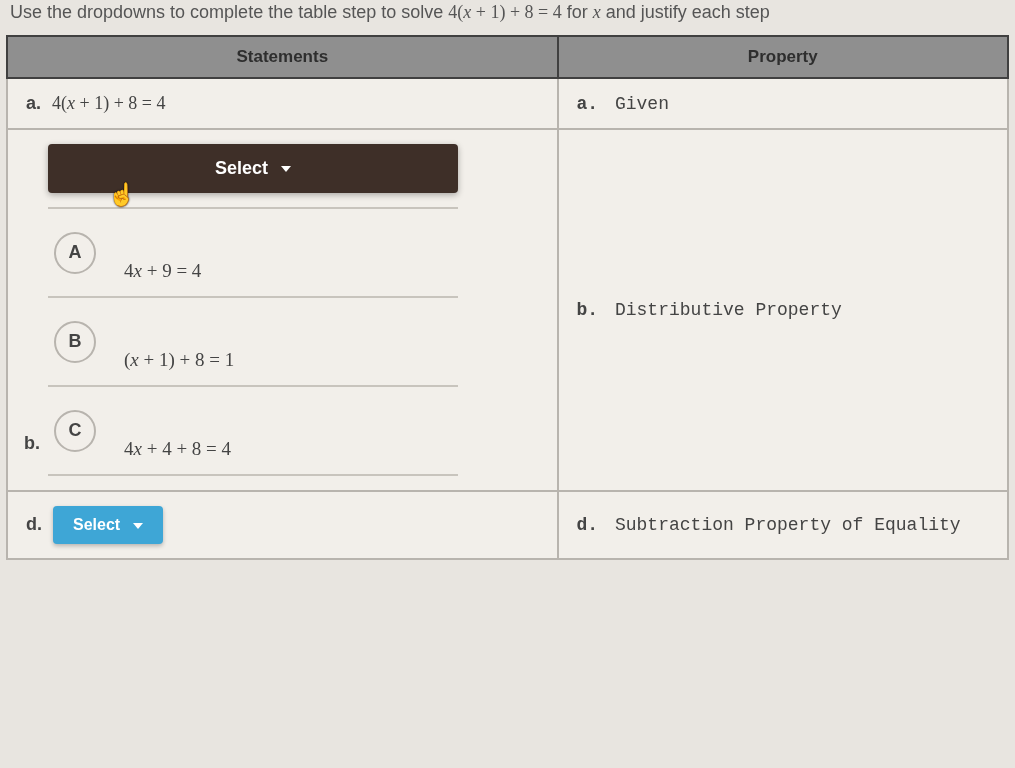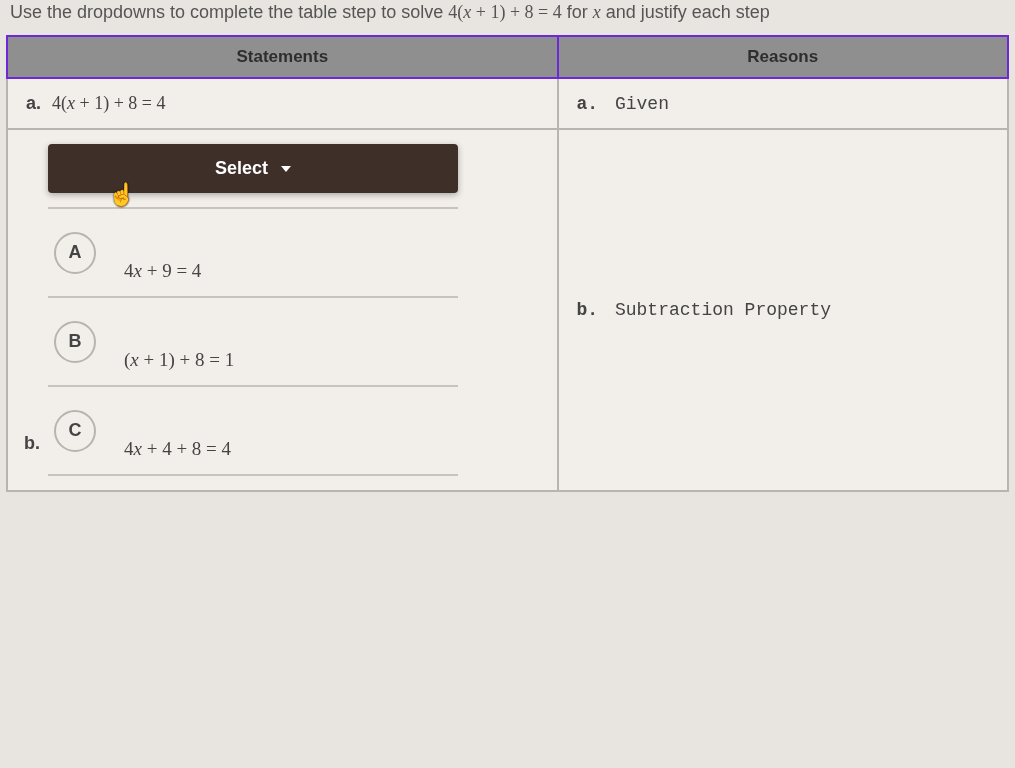--- a/index.html
+++ b/index.html
@@ -27,21 +27,21 @@
     width: 100%;
     border-collapse: collapse;
     background: #f2efea;
   }
   table.proof th {
     background: #8f8f8f;
     color: #2e2e2e;
     font-weight: 700;
     padding: 10px 8px;
     text-align: center;
-    border: 2px solid #6d28d9;
+    border: 2px solid #404040;
     font-size: 17px;
     margin-top: 20px;
   }
   table.proof td {
     border: 2px solid #b8b4ae;
     padding: 14px 18px;
     vertical-align: middle;
     font-size: 18px;
     color: #444;
   }
@@ -144,21 +144,21 @@
   <div class="prompt">
     <span>Use the dropdowns to complete the table step to solve </span>
     <span class="mathn">4(<span class="math">x</span> + 1) + 8 = 4</span>
     <span> for <span class="math">x</span> and justify each step</span>
   </div>
 
   <table class="proof">
     <thead>
       <tr>
         <th>Statements</th>
-        <th>Reasons</th>
+        <th>Property</th>
       </tr>
     </thead>
     <tbody>
 
       <tr>
         <td class="statements">
           <span class="row-label">a.</span>
           <span class="mathn">4(<span class="math">x</span> + 1) + 8 = 4</span>
         </td>
         <td class="reasons">
@@ -189,23 +189,36 @@
                   <div class="option-badge">C</div>
                   <div class="option-text mathn">4<span class="math">x</span> + 4 + 8 = 4</div>
                 </div>
               </div>
             </div>
             <div class="row-b-label">b.</div>
           </div>
         </td>
         <td class="reasons">
           <span class="row-label">b.</span>
-          <span>Subtraction Property</span>
-        </td>
-      </tr>
-
-
+          <span>Distributive Property</span>
+        </td>
+      </tr>
+
+
+      <tr>
+        <td class="statements">
+          <span class="row-label">d.</span>
+          <span class="select-btn">
+            <span>Select</span>
+            <span class="caret"></span>
+          </span>
+        </td>
+        <td class="reasons">
+          <span class="row-label">d.</span>
+          <span>Subtraction Property of Equality</span>
+        </td>
+      </tr>
 
 
 
     </tbody>
   </table>
 </div>
 
 </body></html>

